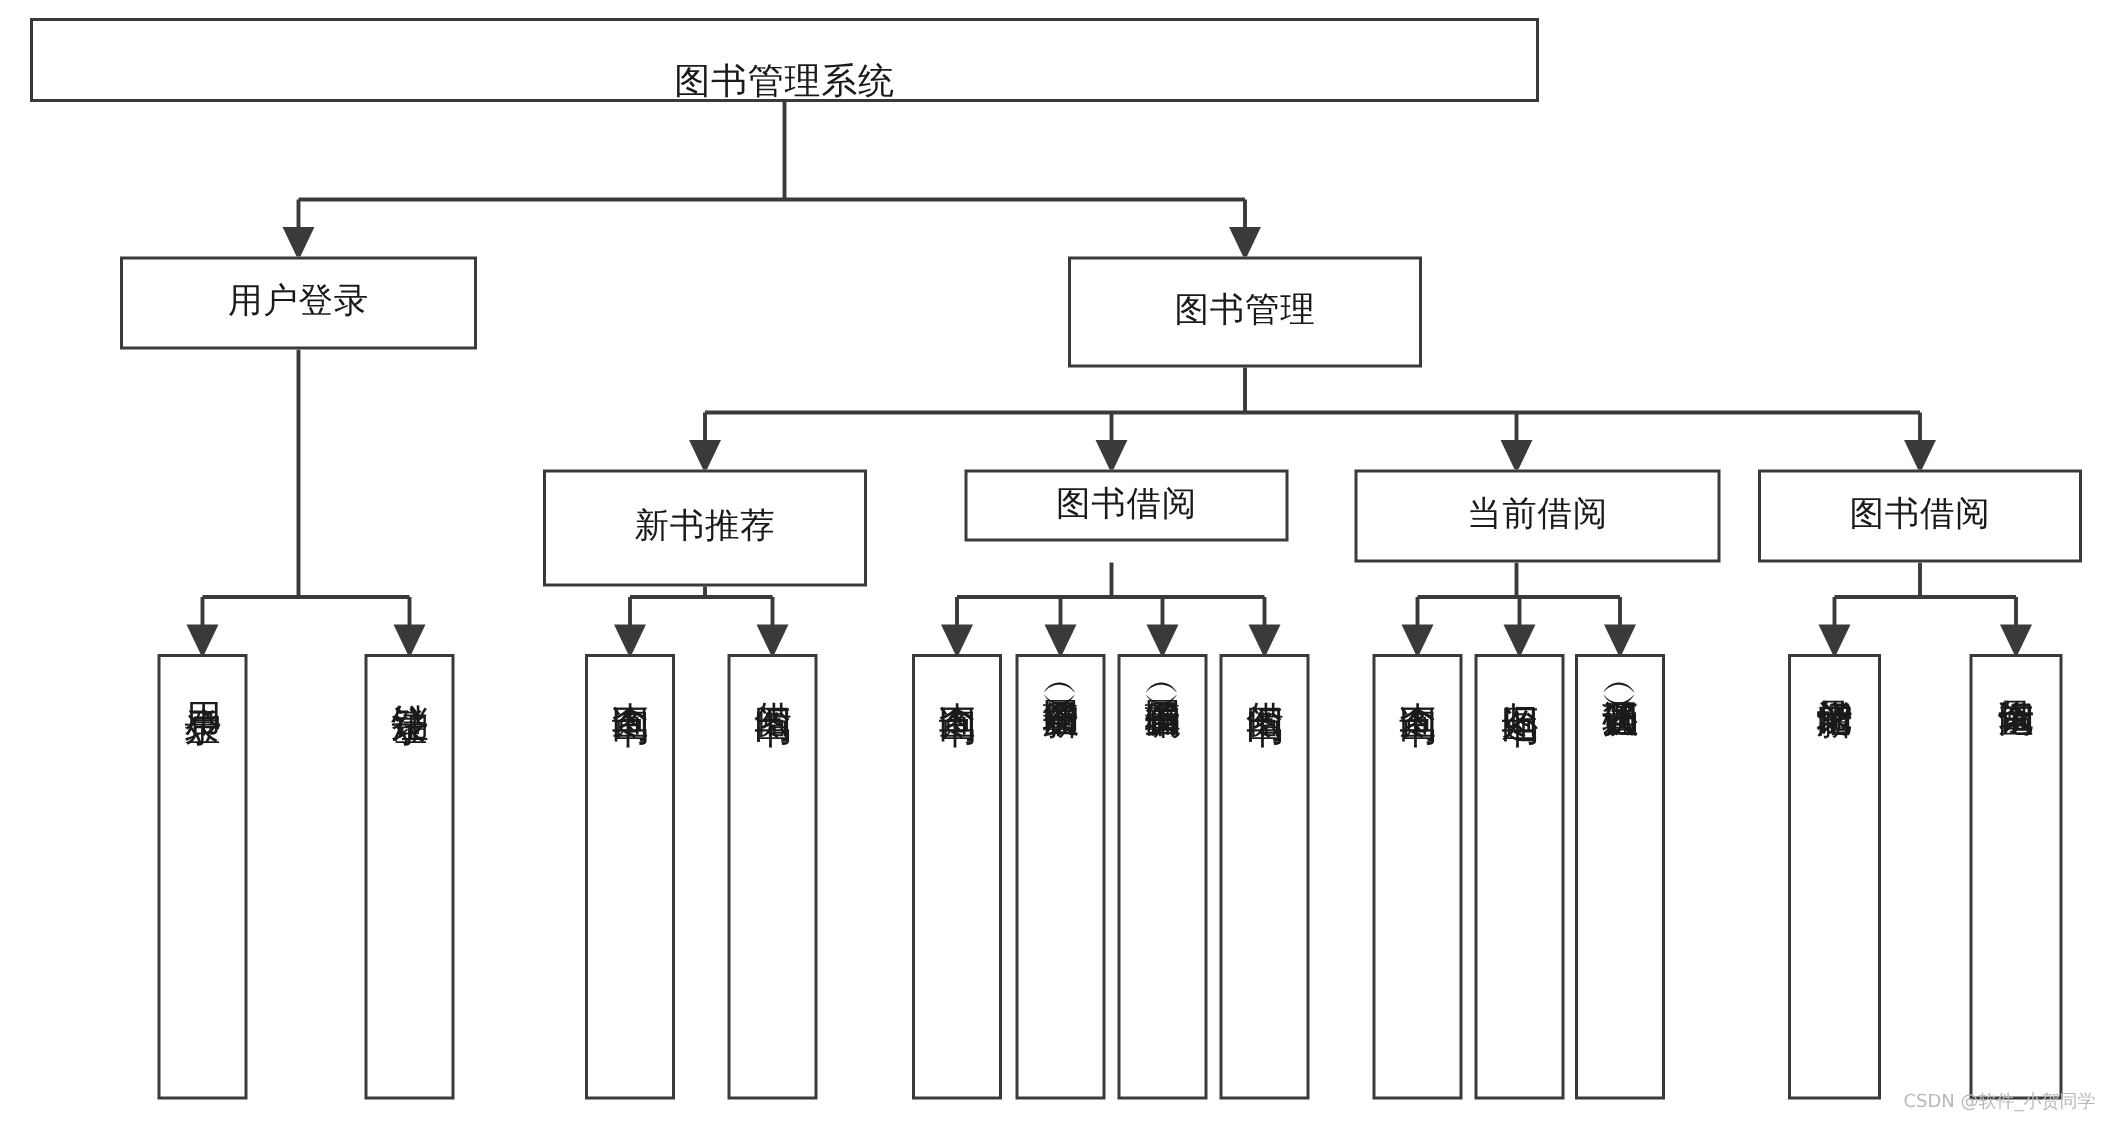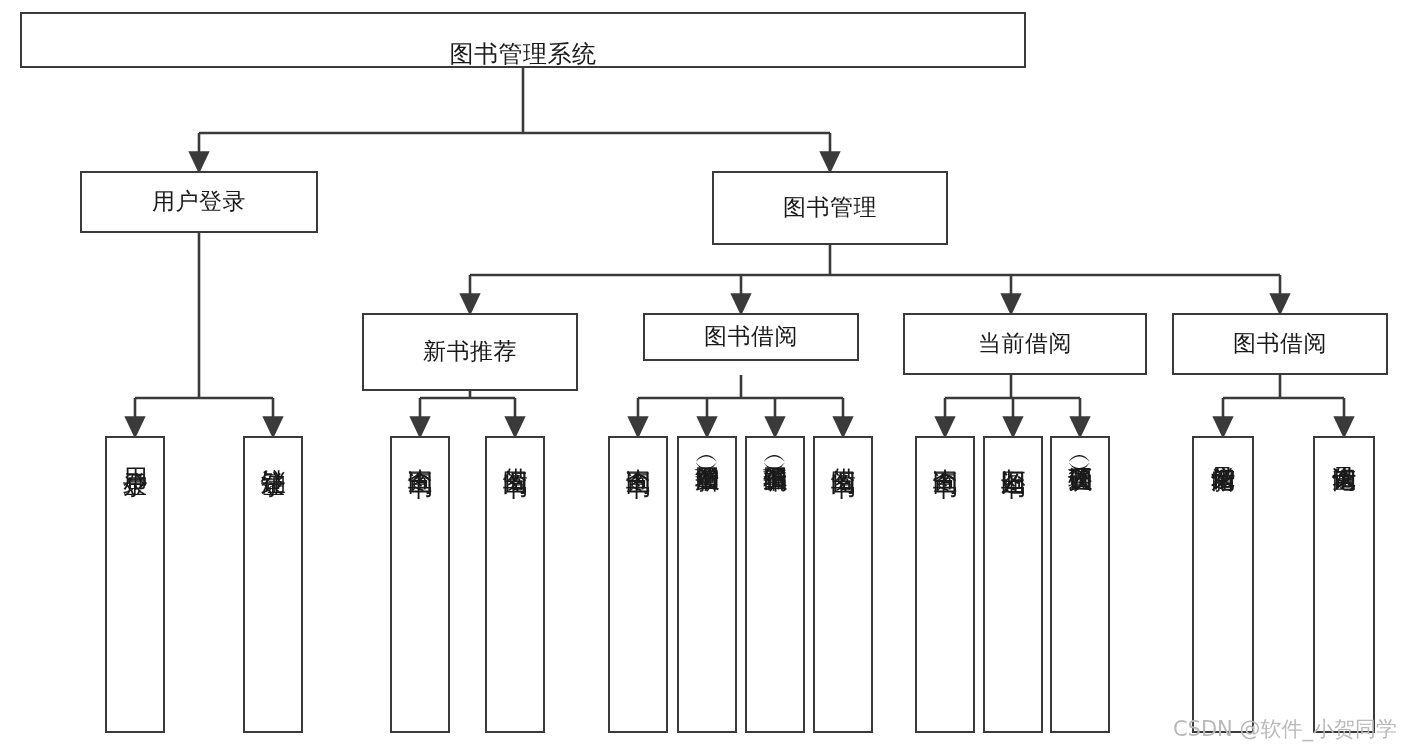--- a/index.html
+++ b/index.html
@@ -64,21 +64,21 @@
     white-space: nowrap;
   }
   .node.v.tight .label {
     font-size: 24px;
     letter-spacing: 0px;
   }
   #watermark {
     position: absolute;
     right: 8px;
     bottom: 4px;
-    font-size: 21px;
+    font-size: 12px;
     color: #b9b9b9;
     white-space: nowrap;
     z-index: 5;
     font-family: "DejaVu Sans", "Liberation Sans", sans-serif;
   }
 </style>
 </head>
 <body>
 
 <div id="canvas">

